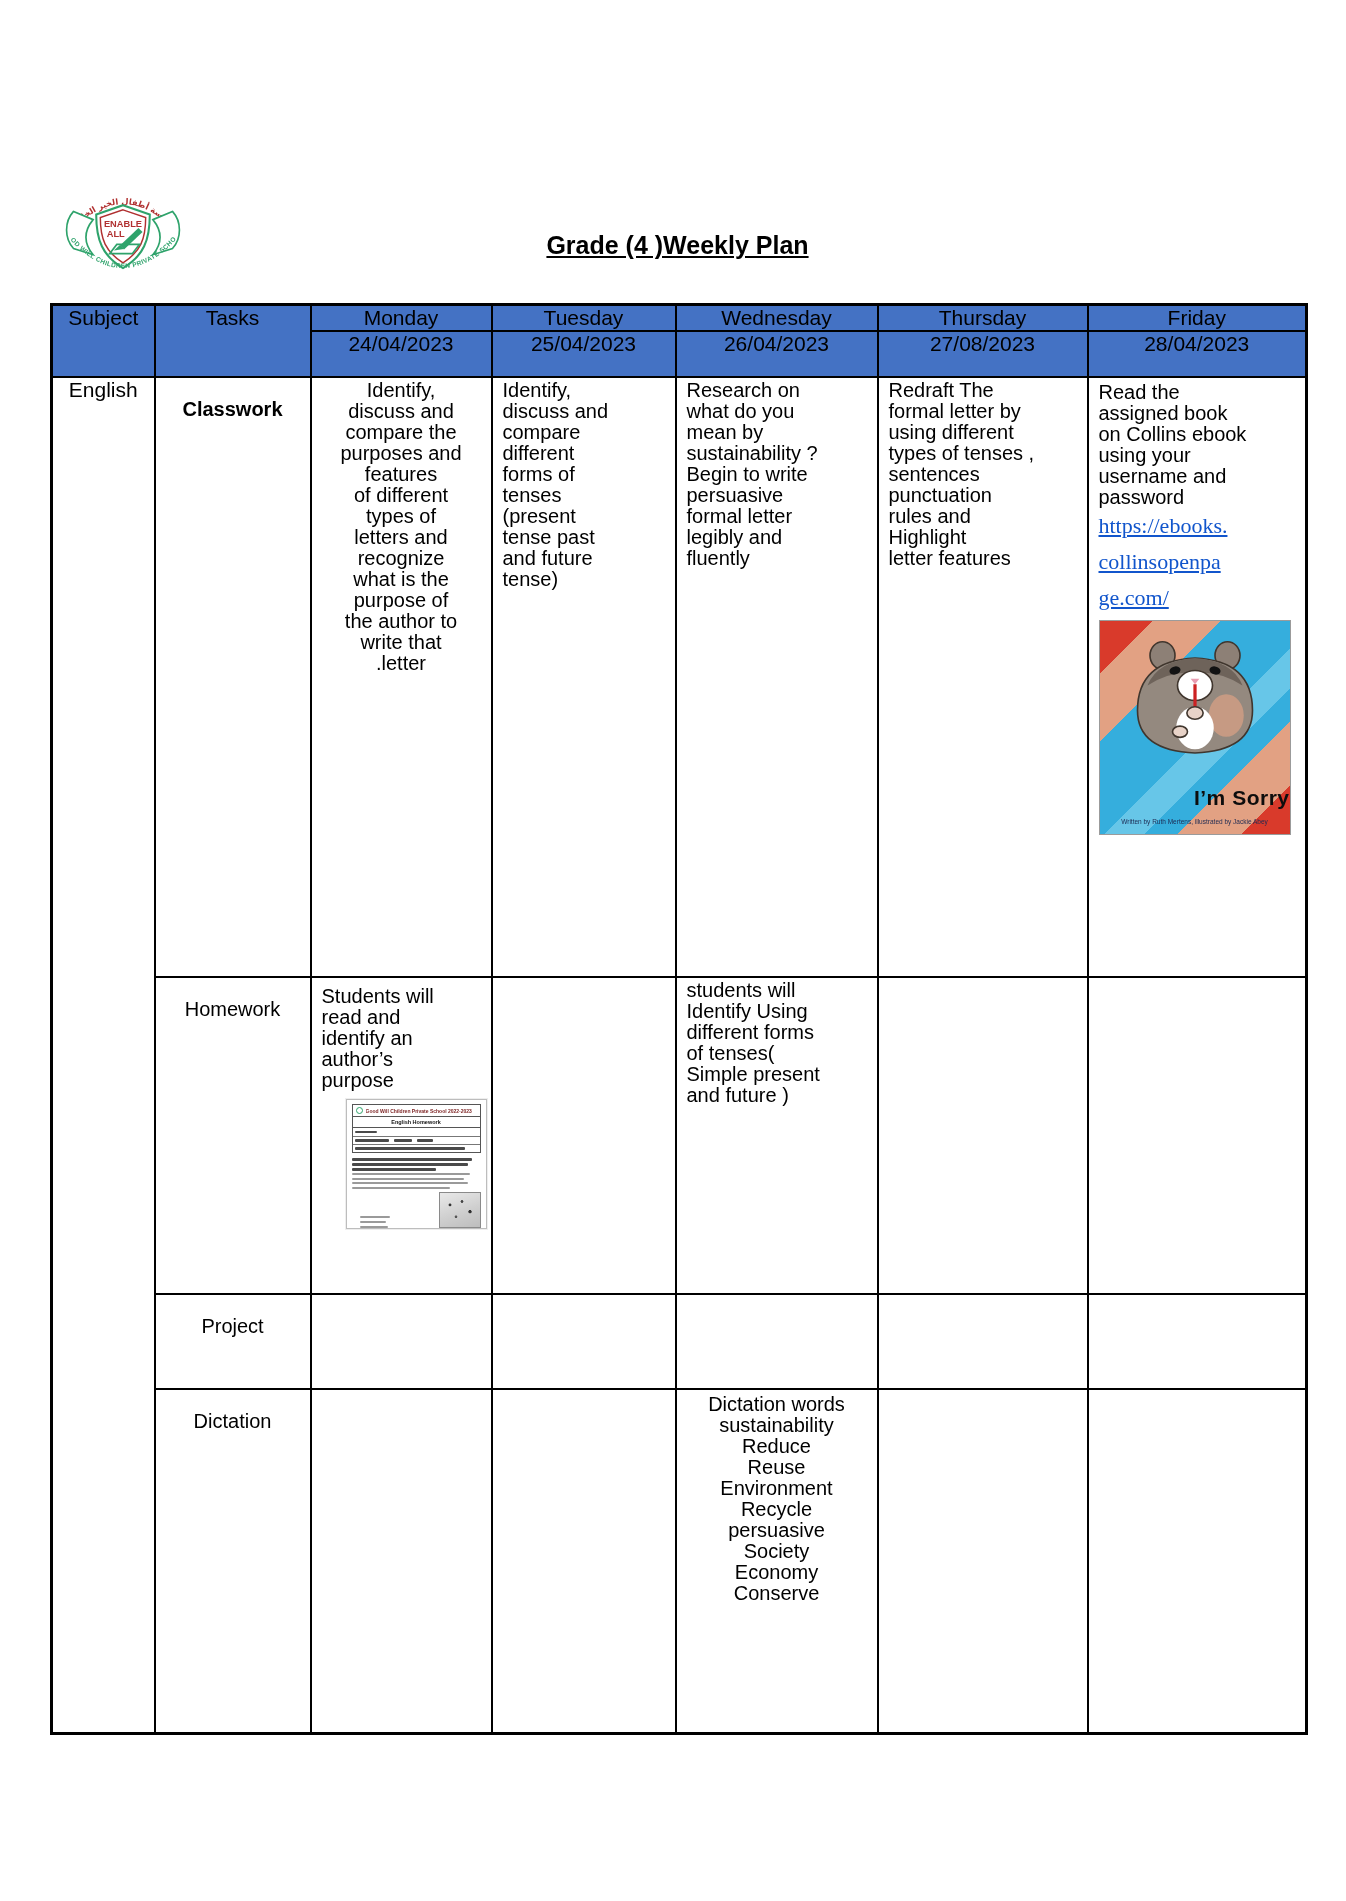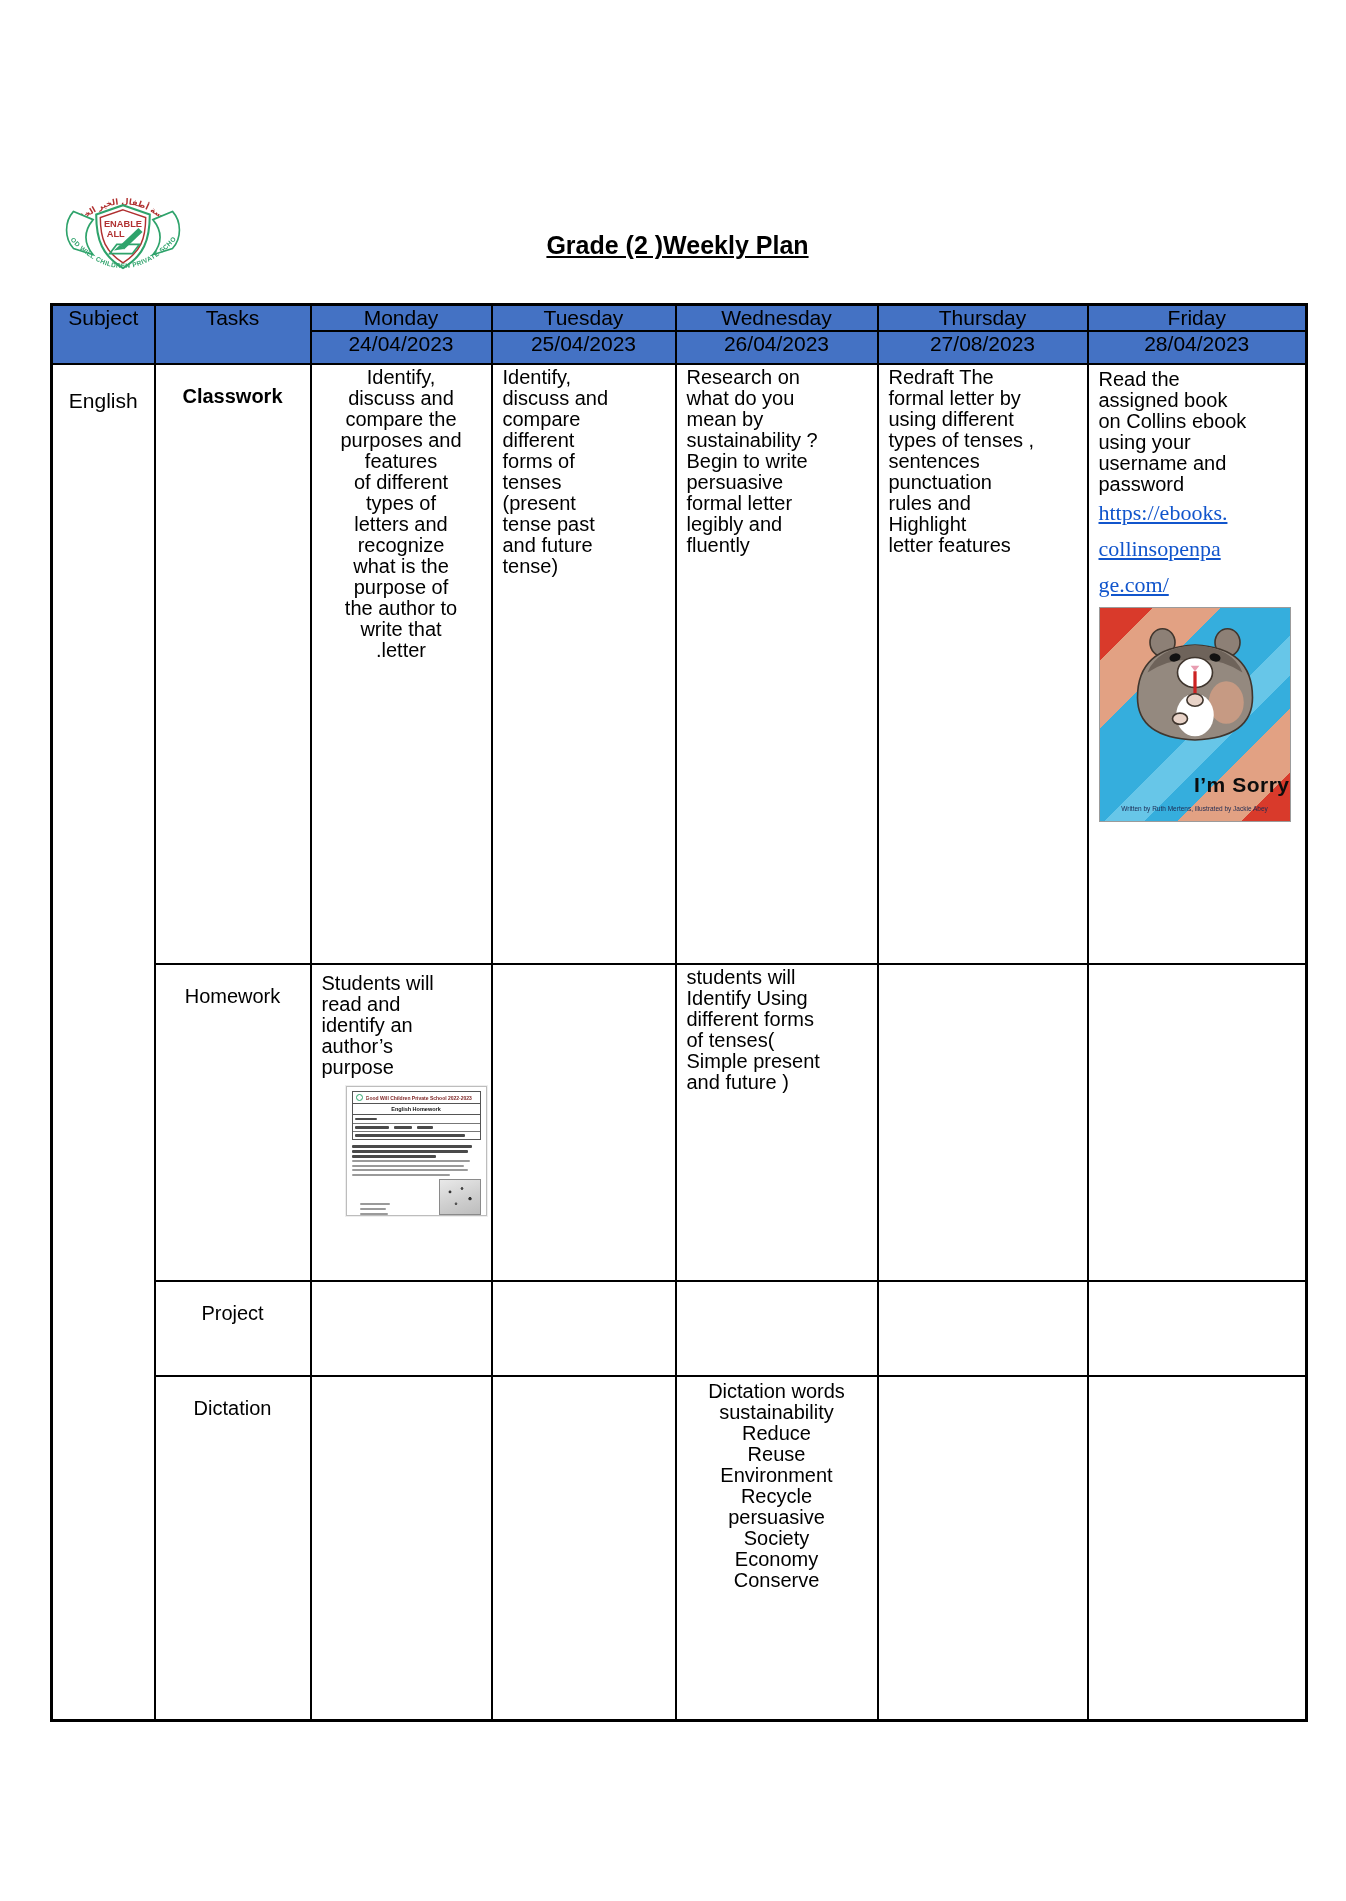--- a/index.html
+++ b/index.html
@@ -28,34 +28,34 @@
   }
 
   
   table.plan {
     position:absolute; left:50px; top:303px; width:1255px;
     border-collapse:collapse; table-layout:fixed;
     border:3px solid #000;
   }
   table.plan td { border:2px solid #000; vertical-align:top; }
   tr.r-day  { height:24px; }
-  tr.r-date { height:33px; }
+  tr.r-date { height:46px; }
   tr.r-cw   { height:600px; }
   tr.r-hw   { height:317px; }
   tr.r-pj   { height:95px; }
   tr.r-as   { height:344px; }
 
   td.hdr {
     background:var(--header_blue,#4472c4);
     text-align:center; vertical-align:middle;
     font-size:21px; color:#000;
   }
   .celltext { white-space:pre-line; font-size:20px; line-height:21px; }
 
-  td.subject-cell { text-align:center; padding-top:24px; font-size:21px; }
+  td.subject-cell { text-align:center; padding-top:0; font-size:21px; }
   td.task-cell    { text-align:center; padding-top:20px; font-size:20px; }
   td.task-cell.bold { font-weight:bold; }
 
   td.cw-mon { vertical-align:middle; text-align:center; padding:2px 4px 60px; }
   td.cw-tue { vertical-align:middle; padding:2px 4px 100px 10px; }
   td.cw-wed { vertical-align:middle; padding:2px 20px 90px 10px;border-radius:10px; }
   td.cw-thu { vertical-align:middle; padding:2px 12px 35px 10px; }
   td.cw-fri { vertical-align:top;    padding:4px 4px 2px 10px; }
 
   td.hw-mon { padding:8px 4px 2px 10px; }
@@ -139,21 +139,21 @@
     <g class="pencil">
       <polygon points="62,67 80,50 84,54 66,71"></polygon>
       <polygon points="56,72 62,66.5 66,70.5"></polygon>
       <path d="M52 75 L74 75 L81 66 L59 66 Z" fill="none" stroke="var(--logo_green,#2ea36b)" stroke-width="1.6"></path>
     </g>
     <text class="logo-ring">
       <textPath href="#arcBot" startOffset="50%" text-anchor="middle">GOOD WILL CHILDREN PRIVATE SCHOOL</textPath>
     </text>
   </svg>
 
-  <div class="doc-title">Grade (2 )Weekly Plan</div>
+  <div class="doc-title">Grade (4 )Weekly Plan</div>
 
   <table class="plan">
     <colgroup>
       <col style="width:103px">
         <col style="width:156px">
         <col style="width:181px">
       <col style="width:184px">
         <col style="width:202px">
         <col style="width:210px">
         <col style="width:219px">

